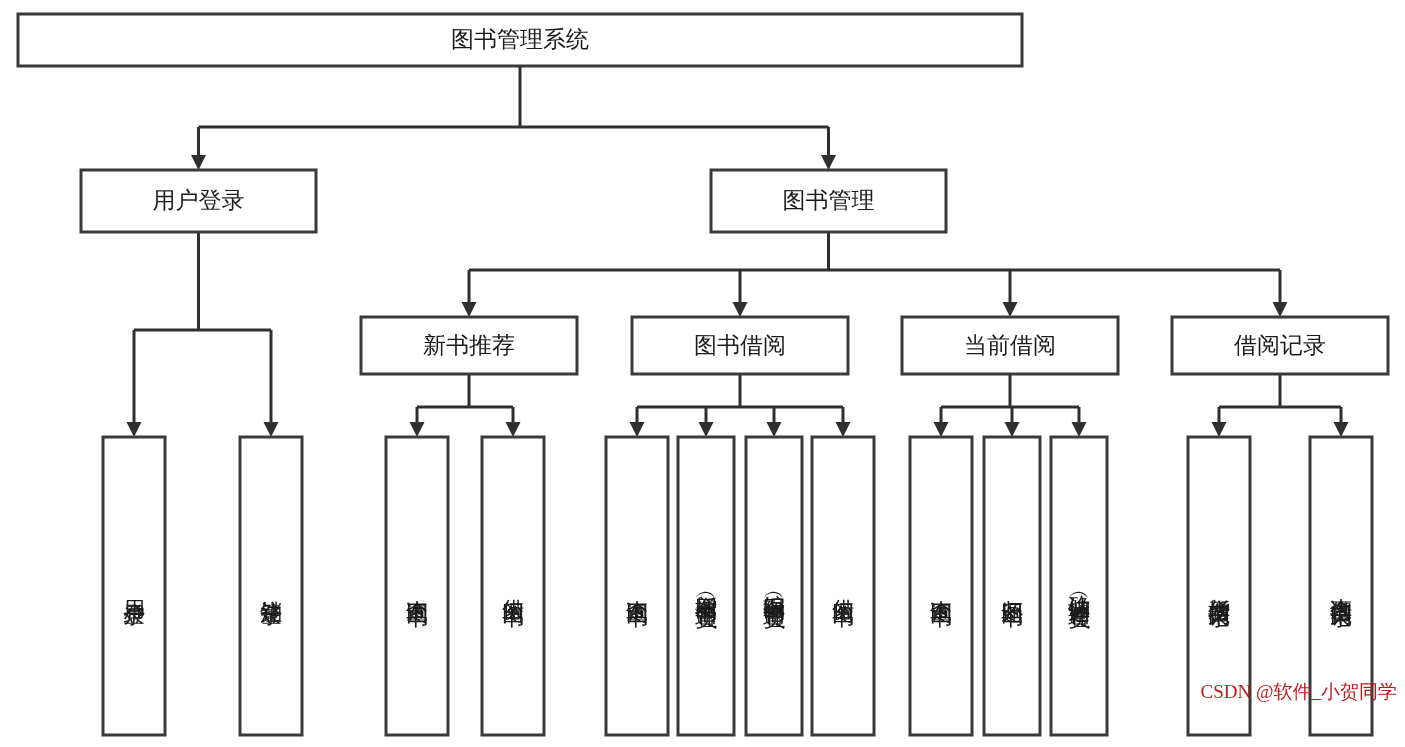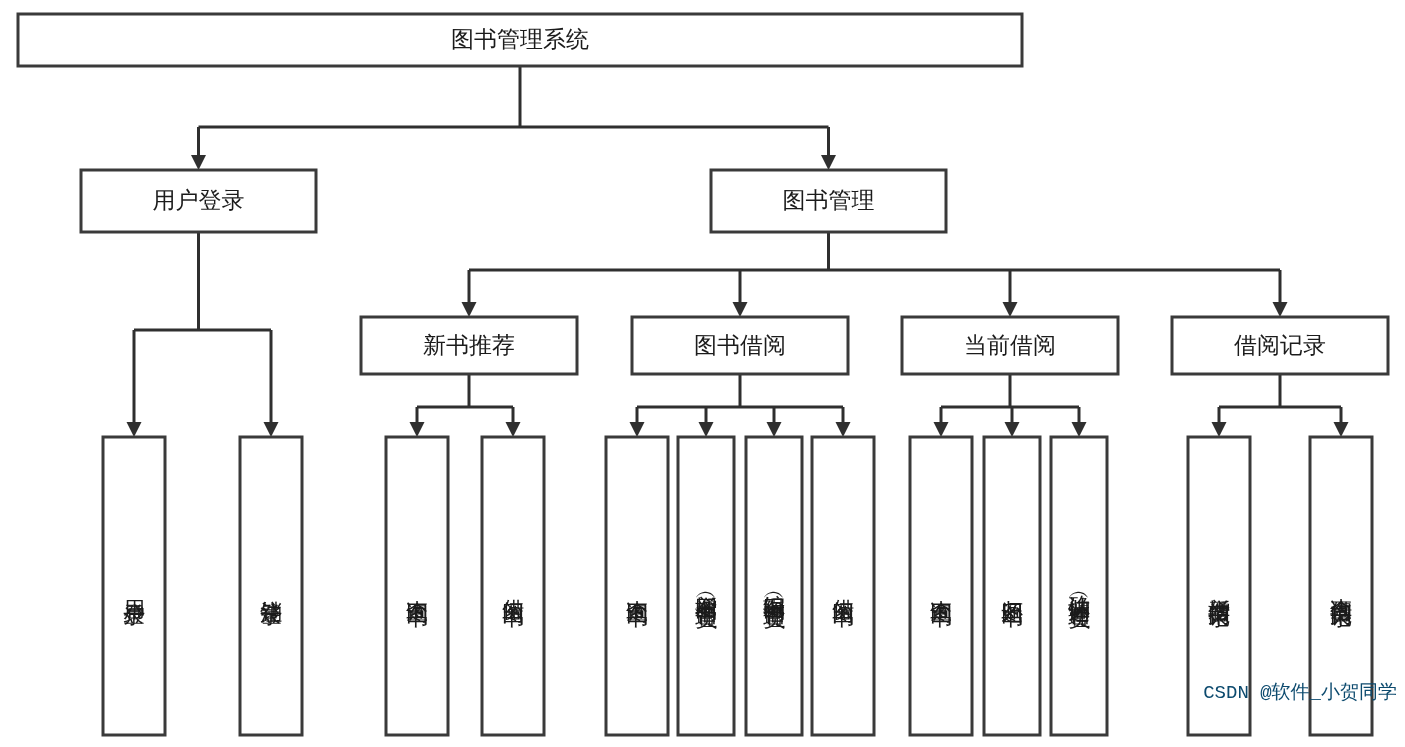--- a/index.html
+++ b/index.html
@@ -13,22 +13,22 @@
   .hlabel{font-family:"Liberation Sans","DejaVu Sans",sans-serif;
           font-size:23px;fill:#1b1b1b;text-anchor:middle;dominant-baseline:middle;}
   .vlabel{position:absolute;
           writing-mode:vertical-rl;text-orientation:upright;
           font-family:"Liberation Sans","DejaVu Sans",sans-serif;
           font-size:22px;line-height:1.30;color:#1b1b1b;
           letter-spacing:2px;
           display:flex;align-items:center;justify-content:center;
           text-align:center;white-space:nowrap;}
   .watermark{position:absolute;right:8px;bottom:4px;
-             font-family:Liberation Mono, monospace;
-             font-size:19px;color:#0c4a6e;white-space:nowrap;}
+             font-family:Liberation Serif, serif;
+             font-size:19px;color:#b91c1c;white-space:nowrap;}
 </style>
 </head>
 <body>
 
 <div id="stage">
 
   <svg id="diagram" viewBox="0 0 1405 747">
     <defs>
       <marker id="arrow" viewBox="0 0 12 14" refX="6" refY="13" markerWidth="12" markerHeight="14" orient="auto-start-reverse" markerUnits="userSpaceOnUse">
         <path d="M 0 0 L 12 0 L 6 14 Z" class="arrowhead"></path>

